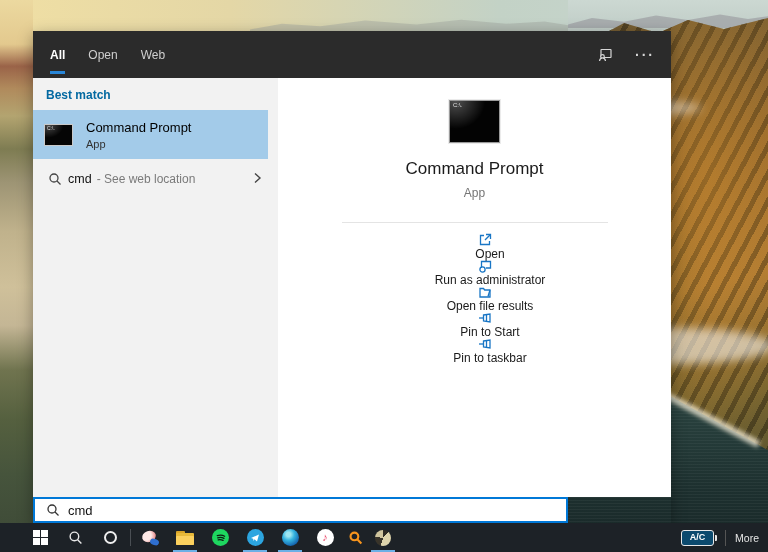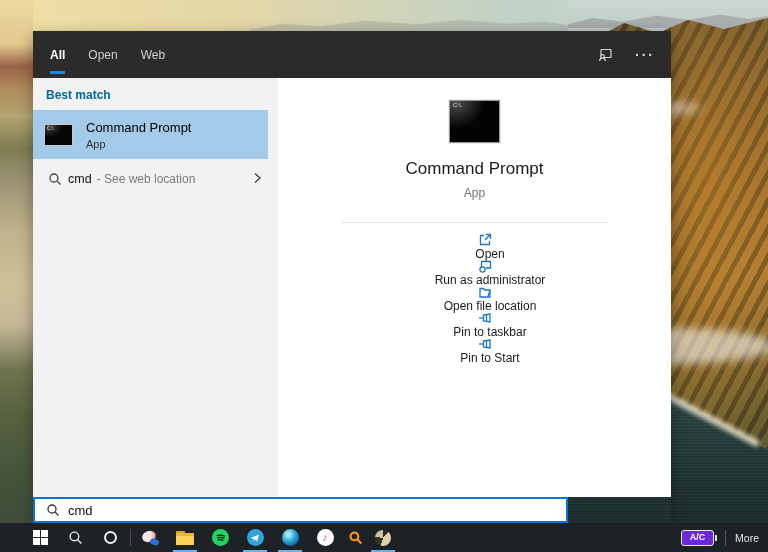--- a/index.html
+++ b/index.html
@@ -117,21 +117,21 @@
     background:#2f6fd0; transform:rotate(20deg); }
   .folder { position:relative; width:18px; height:14px; }
   .folder .back { position:absolute; left:0; top:0; width:9px; height:5px; background:#d9a427;
     border-radius:1px 1px 0 0; }
   .folder .body { position:absolute; left:0; top:2px; width:18px; height:12px; background:#e8b93a;
     border-radius:1px; }
   .folder .front { position:absolute; left:0; top:5px; width:18px; height:9px; background:#fbd05e;
     border-radius:1px; }
   .tray { position:absolute; right:0; top:0; height:29px; display:flex; align-items:center; }
   .battery { position:relative; width:33px; height:16px; border:1.5px solid #e8e8e8; border-radius:3px;
-    background:#6d28d9; color:#fff; font-size:9px; font-weight:bold; text-align:center; line-height:13px; }
+    background:#0c4a6e; color:#fff; font-size:9px; font-weight:bold; text-align:center; line-height:13px; }
   .battery::after { content:""; position:absolute; right:-4px; top:4px; width:2.5px; height:6px;
     background:#e8e8e8; border-radius:0 1px 1px 0; }
   .tray-sep { width:1px; height:16px; background:#555; margin:0 9px 0 11px; }
   .links-label { color:#e6e6e6; font-size:10.5px; margin-right:9px; }
 </style>
 </head>
 <body>
 
 <div class="bg-left"></div>
 <div class="top-ridge"></div>
@@ -226,41 +226,41 @@
           </span>
           <span class="action-label">Run as administrator</span>
         </div>
         <div class="action-row">
           <span class="action-ico">
             <svg width="14" height="14" viewBox="0 0 14 14" fill="none" stroke="#1976c5" stroke-width="1.3">
               <path d="M2 3.5 h3.5 l1.2 1.5 H12 v7 H2 z"></path>
                 <path d="M12 5 l-2 6.5"></path>
             </svg>
           </span>
-          <span class="action-label">Open file location</span>
+          <span class="action-label">Open file results</span>
         </div>
         <div class="action-row">
           <span class="action-ico">
             <svg width="14" height="14" viewBox="0 0 14 14" fill="none" stroke="#1976c5" stroke-width="1.3">
               <line x1="1" y1="7" x2="5.5" y2="7"></line>
                 <path d="M5.5 4 L12 3 V11 L5.5 10 Z"></path>
                 <line x1="8.5" y1="3.4" x2="8.5" y2="10.6"></line>
             </svg>
           </span>
-          <span class="action-label">Pin to taskbar</span>
+          <span class="action-label">Pin to Start</span>
         </div>
         <div class="action-row">
           <span class="action-ico">
             <svg width="14" height="14" viewBox="0 0 14 14" fill="none" stroke="#1976c5" stroke-width="1.3">
               <line x1="1" y1="7" x2="5.5" y2="7"></line>
                 <path d="M5.5 4 L12 3 V11 L5.5 10 Z"></path>
                 <line x1="8.5" y1="3.4" x2="8.5" y2="10.6"></line>
             </svg>
           </span>
-          <span class="action-label">Pin to Start</span>
+          <span class="action-label">Pin to taskbar</span>
         </div>
       </div>
     </div>
   </div>
 
   <div class="search-box">
     <svg width="14" height="14" viewBox="0 0 14 14" fill="none" stroke="#333" stroke-width="1.3">
       <circle cx="6" cy="6" r="4"></circle>
         <line x1="9" y1="9" x2="12.5" y2="12.5"></line>
     </svg>

